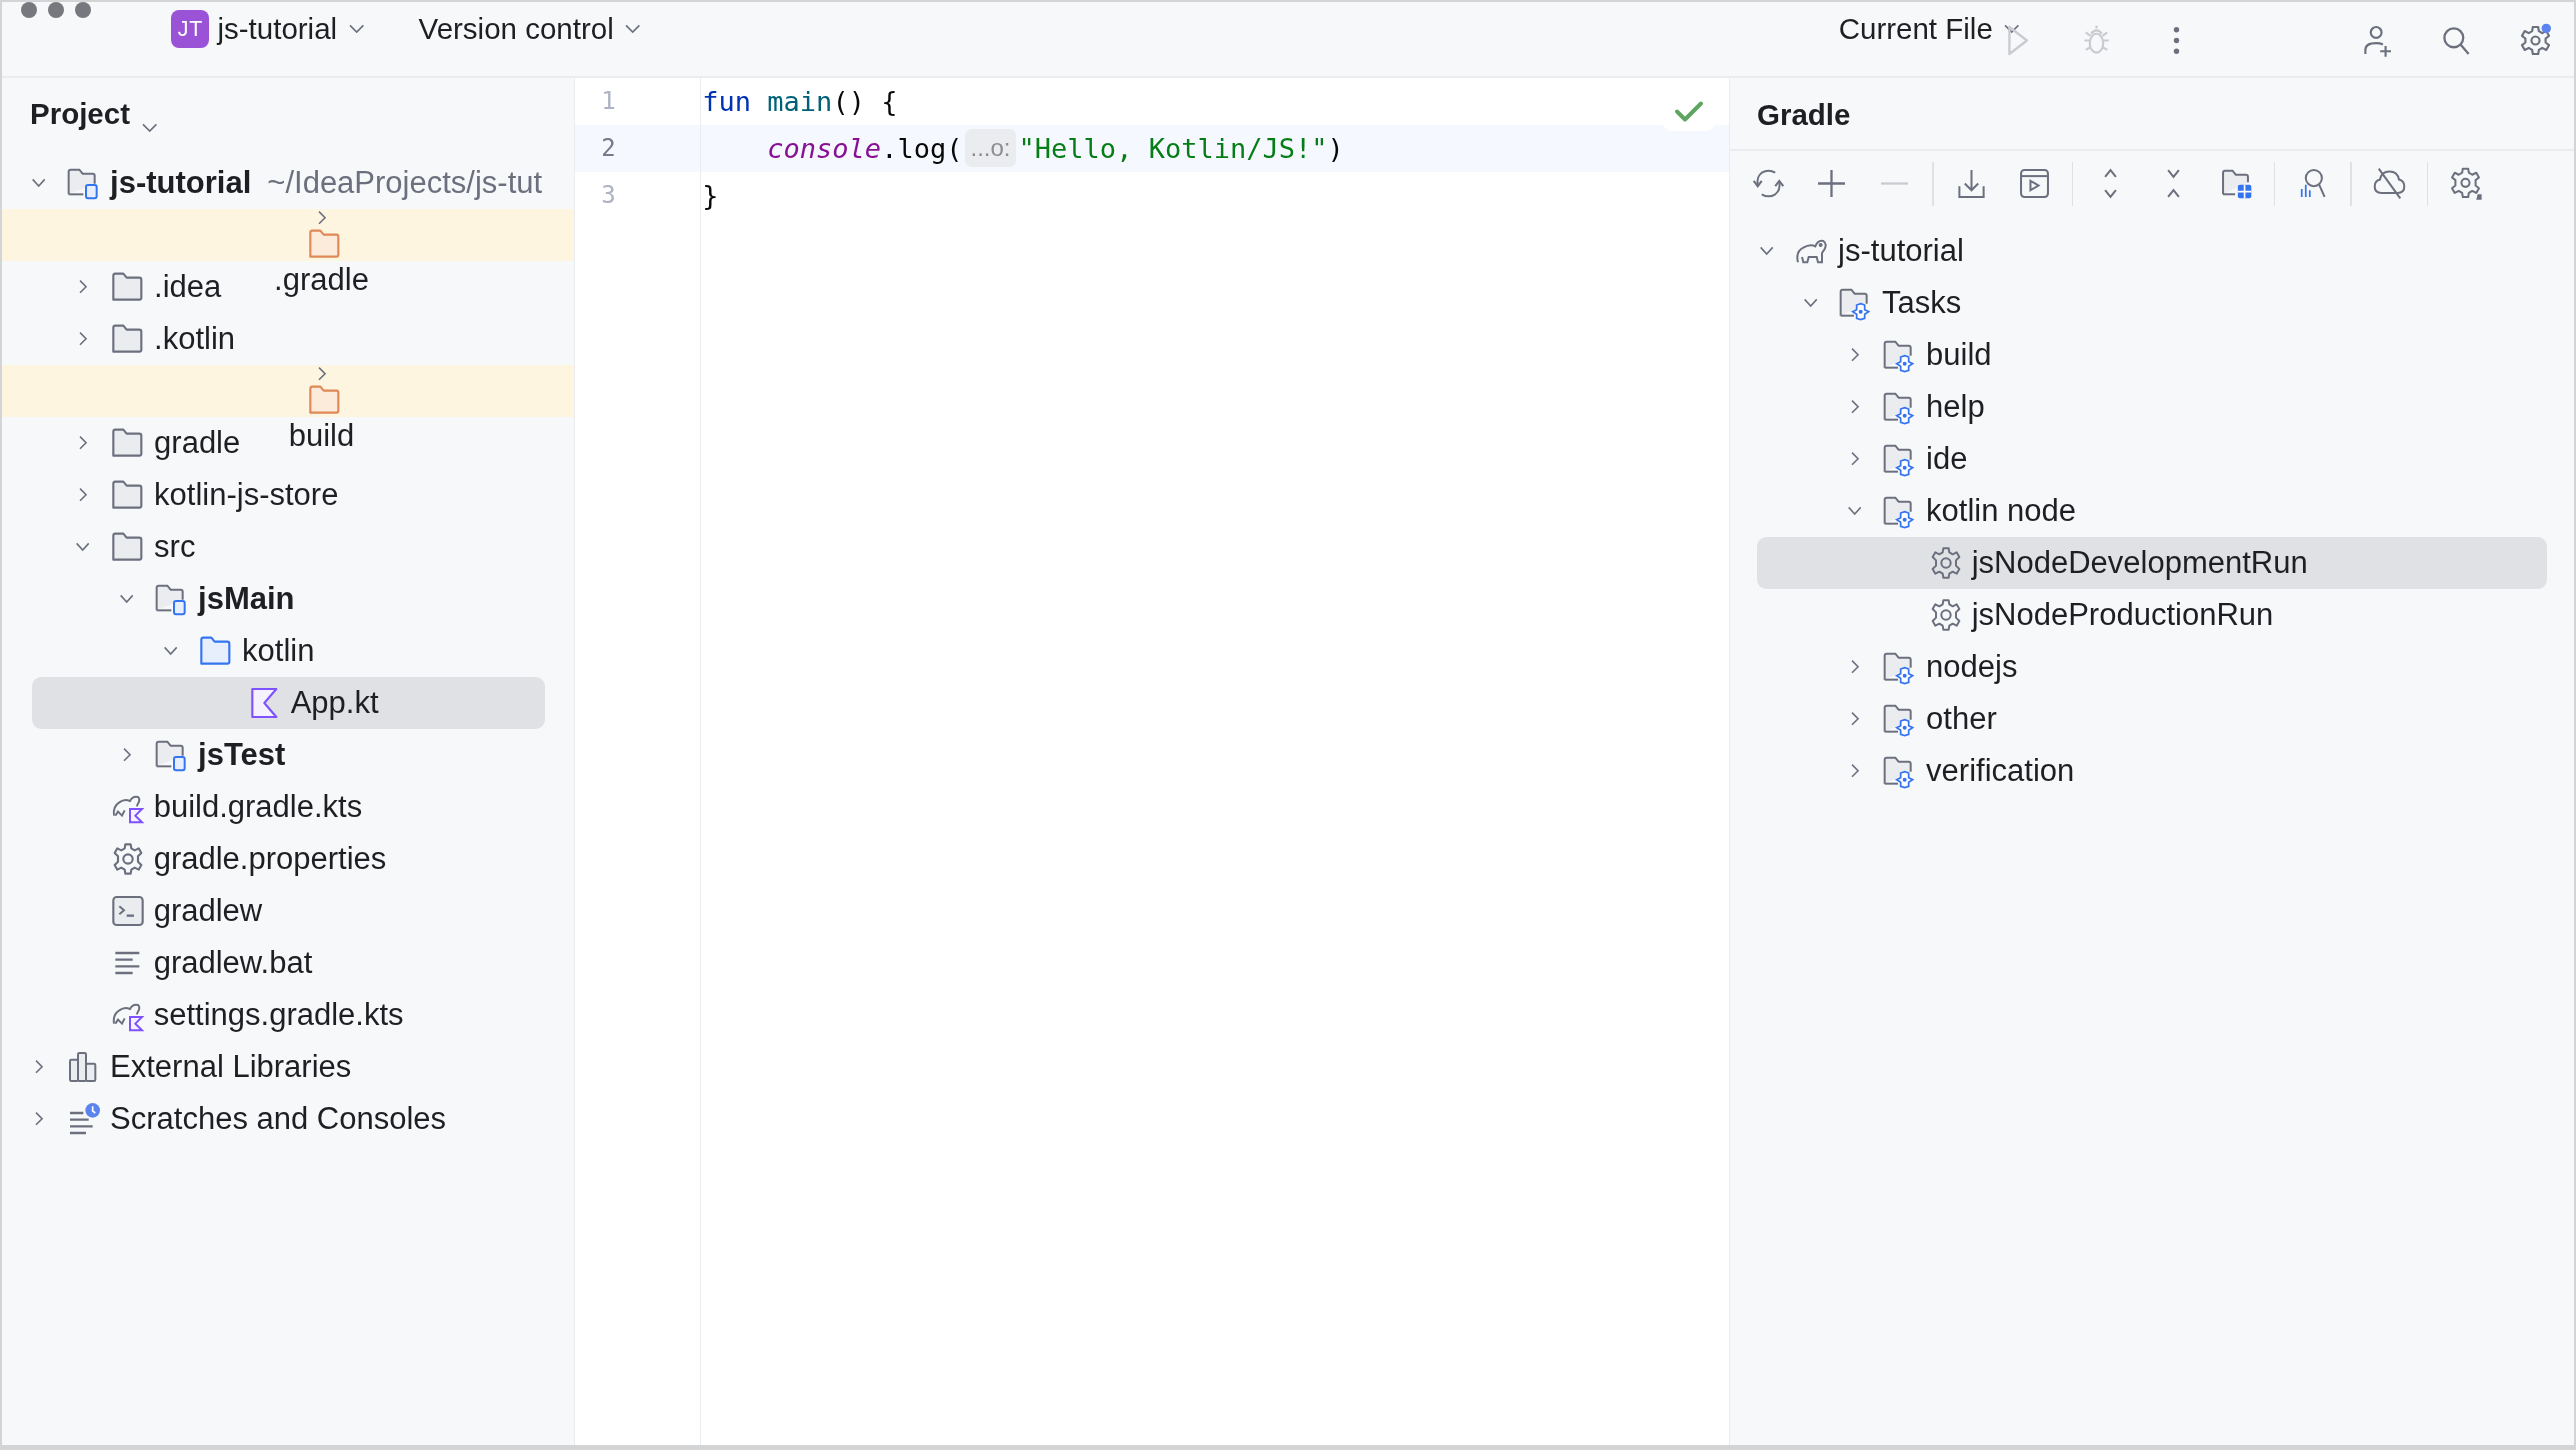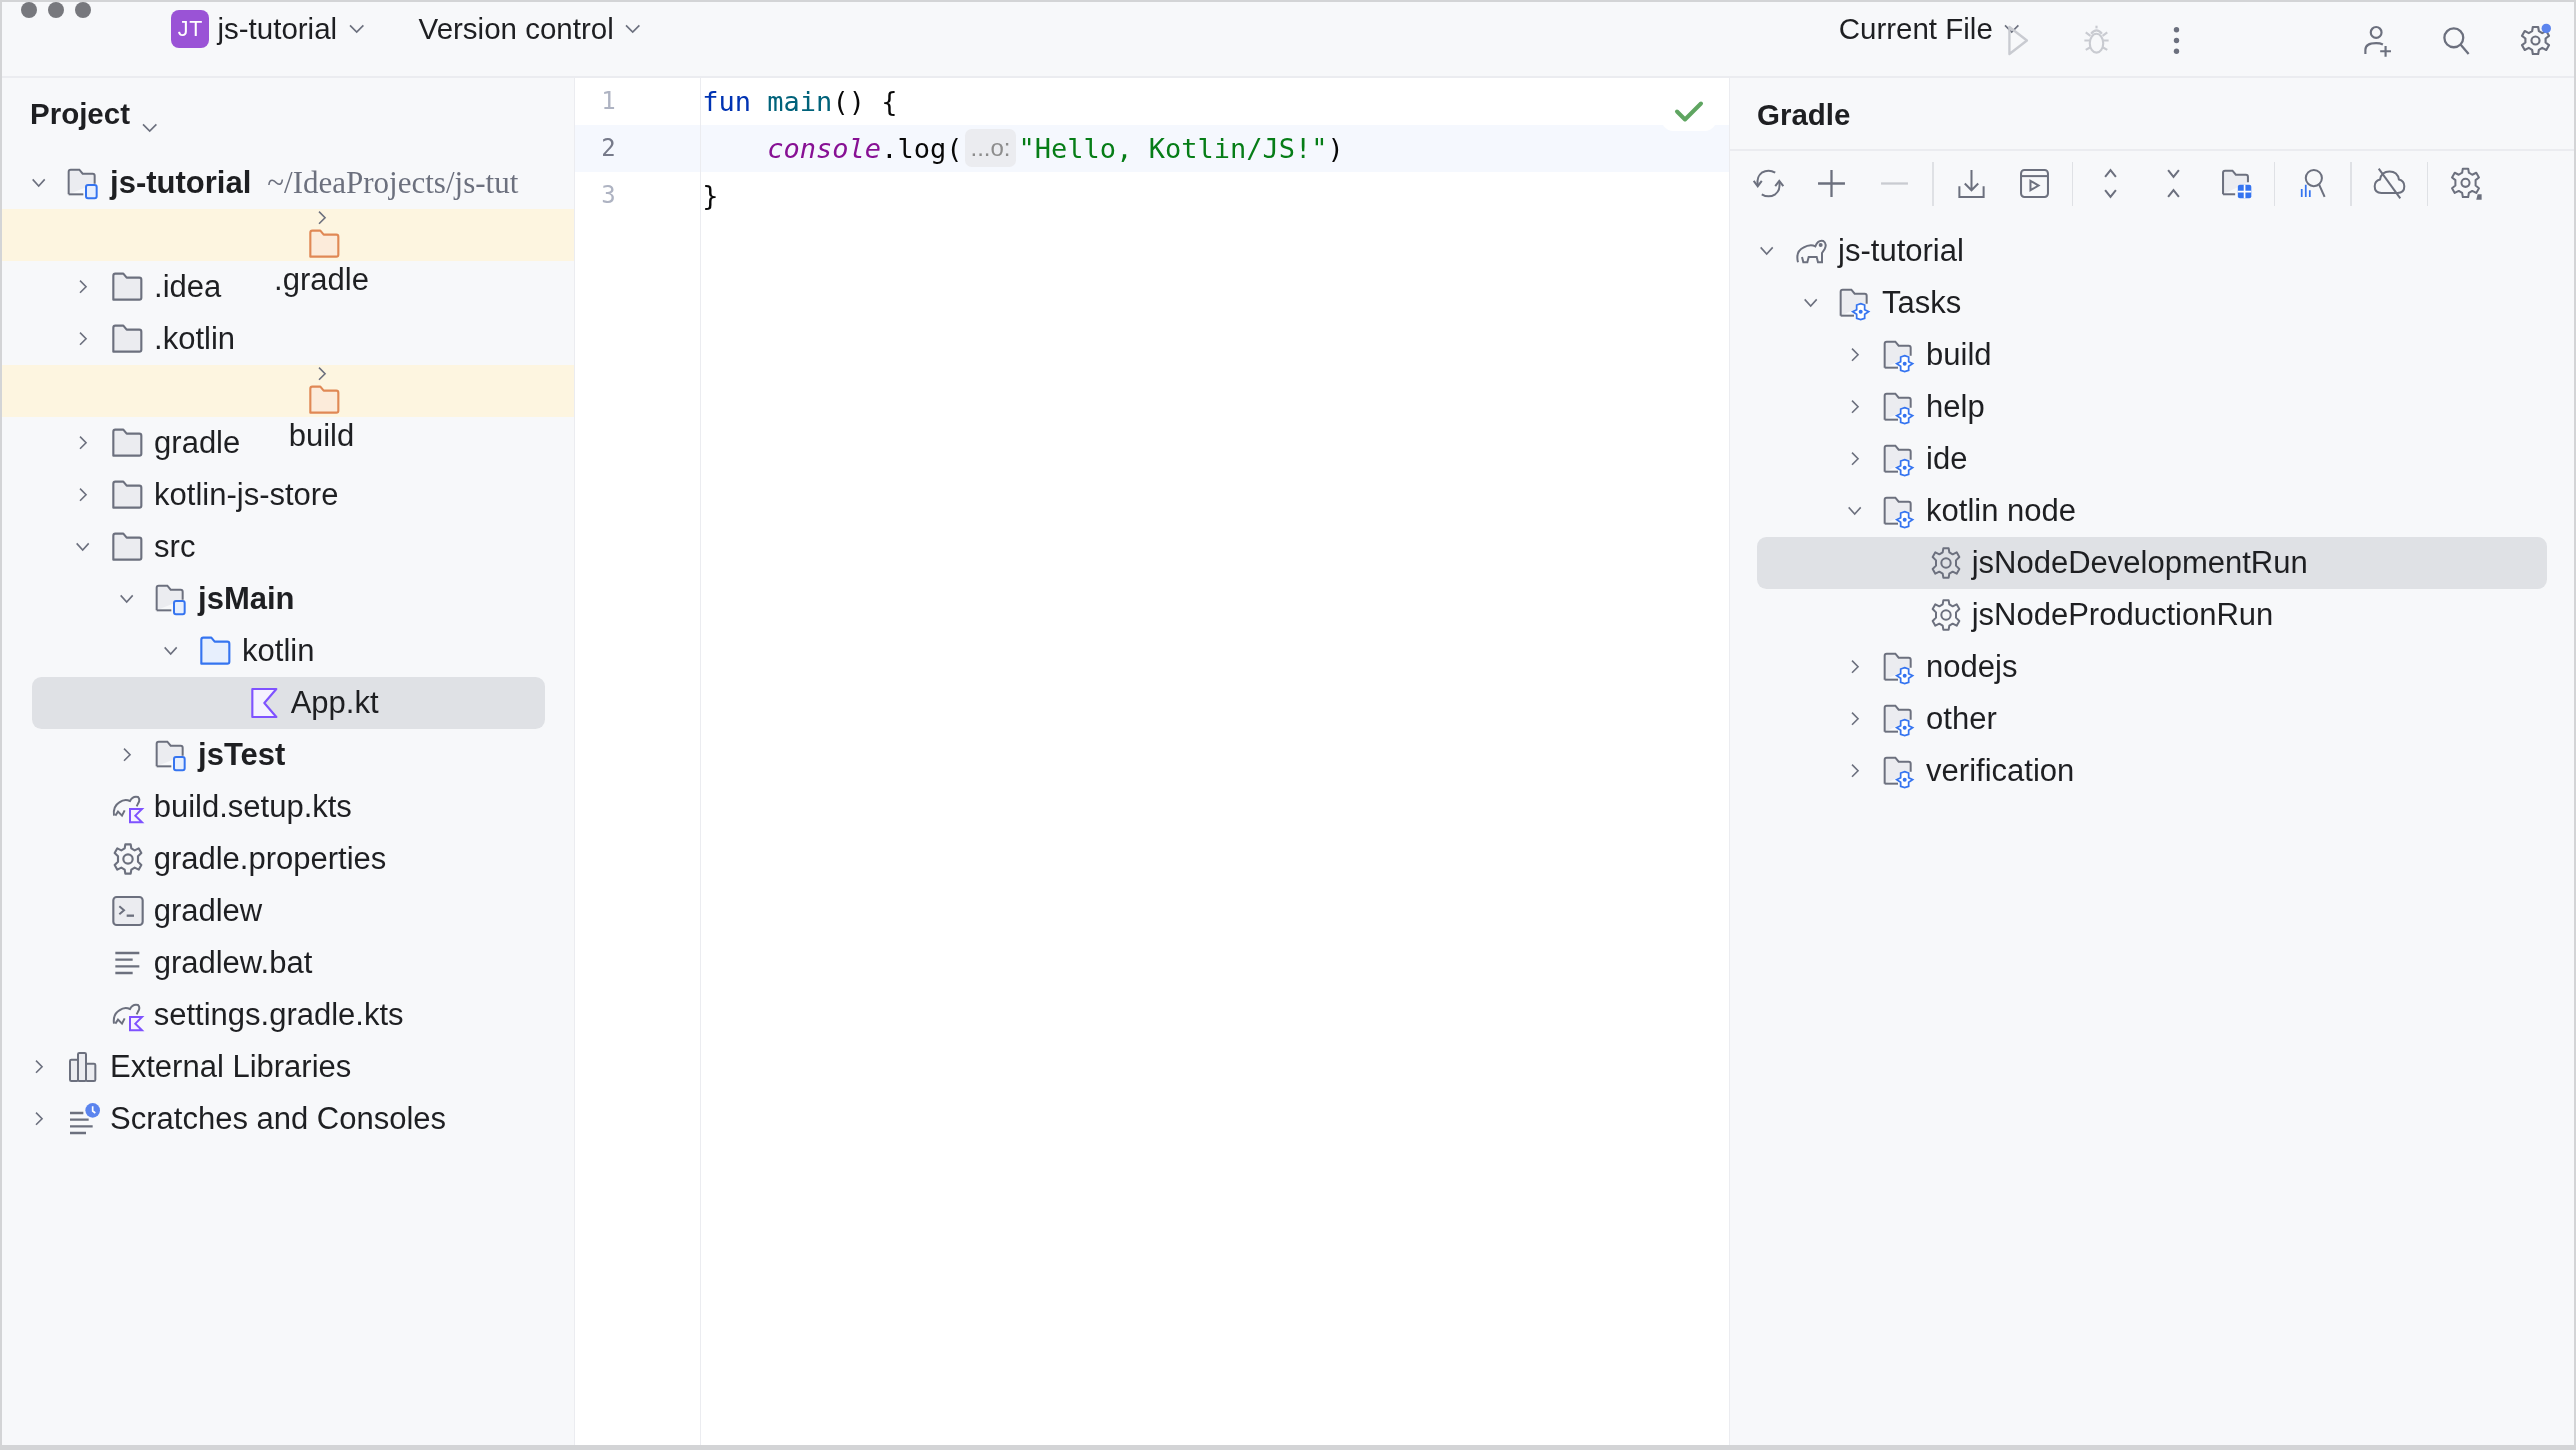--- a/index.html
+++ b/index.html
@@ -47,21 +47,21 @@
   .row.sel::before {
     content: ""; position: absolute; left: 29.5px; right: 29.5px; top: 0; bottom: 0;
     background: #dfe1e5; border-radius: 9.4px; z-index: 0;
   }
   .row > * { position: relative; z-index: 1; }
   .arrow { width: 27px; height: 27px; display: flex; align-items: center; justify-content: center; }
   .arrow svg { width: 17.4px; height: 17.4px; }
   .ico { width: 38px; height: 38px; display: flex; align-items: center; justify-content: center; margin-right: 6.7px; }
   .ico svg { width: 36px; height: 36px; }
   .lbl.bold { font-weight: bold; }
-  .path { color: #6c707e; margin-left: 16px; font-family: Liberation Serif, serif; }
+  .path { color: #6c707e; margin-left: 16px; }
 
   
   .editor { position: absolute; left: 572px; top: 76px; width: 1155px; bottom: 0; background: #ffffff; border-left: 1.3px solid #ebecf0; }
   .gutter { position: absolute; left: 0; top: 0; width: 126px; bottom: 0; border-right: 1.3px solid #ebecf0; }
   .line-bg { position: absolute; left: 0; right: 0; height: 47px; }
   .line-bg.cur { background: #f5f8fe; }
   .ln { position: absolute; left: 0; width: 67px; text-align: center; font-family: "DejaVu Sans Mono", monospace; font-size: 24px; color: #aeb3c2; height: 47px; line-height: 47px; }
   .ln.cur { color: #767a8a; }
   .code { position: absolute; left: 126px; right: 0; top: 0; bottom: 0; }
   .cl { position: absolute; left: 0; height: 47px; line-height: 47px; font-family: "DejaVu Sans Mono", monospace; font-size: 27px; white-space: pre; color: #080808; padding-left: 1.3px; }
@@ -347,21 +347,21 @@
       </div>
 
       <div class="row" style="padding-left:107px">
         <span class="ico">
             <svg viewBox="0 0 54 54">
               <path d="M6 40 Q4 26 14 20 Q22 14 30 18 Q34 10 42 12 Q46 16 42 22 L40 26" fill="none" stroke="#6c707e" stroke-width="3"></path>
               <path d="M8 40 L12 34 L18 40 L22 32" fill="none" stroke="#6c707e" stroke-width="3"></path>
               <path d="M30 30 H48 L38 40 L48 50 H30 Z" fill="#f5f1ff" stroke="#7f52ff" stroke-width="3"></path>
             </svg>
           </span>
-        <span class="lbl">build.setup.kts</span>
+        <span class="lbl">build.gradle.kts</span>
       </div>
 
       <div class="row" style="padding-left:107px">
         <span class="ico">
             <svg viewBox="0 0 54 54" fill="none" stroke="#6c707e" stroke-width="3.2">
               <path d="M23 5 H31 L32 11 L37 14 L43 11 L47 18 L42 23 V31 L47 36 L43 43 L37 40 L32 43 L31 49 H23 L22 43 L17 40 L11 43 L7 36 L12 31 V23 L7 18 L11 11 L17 14 L22 11 Z" stroke-linejoin="round"></path>
               <circle cx="27" cy="27" r="7"></circle>
             </svg>
           </span>
         <span class="lbl">gradle.properties</span>

